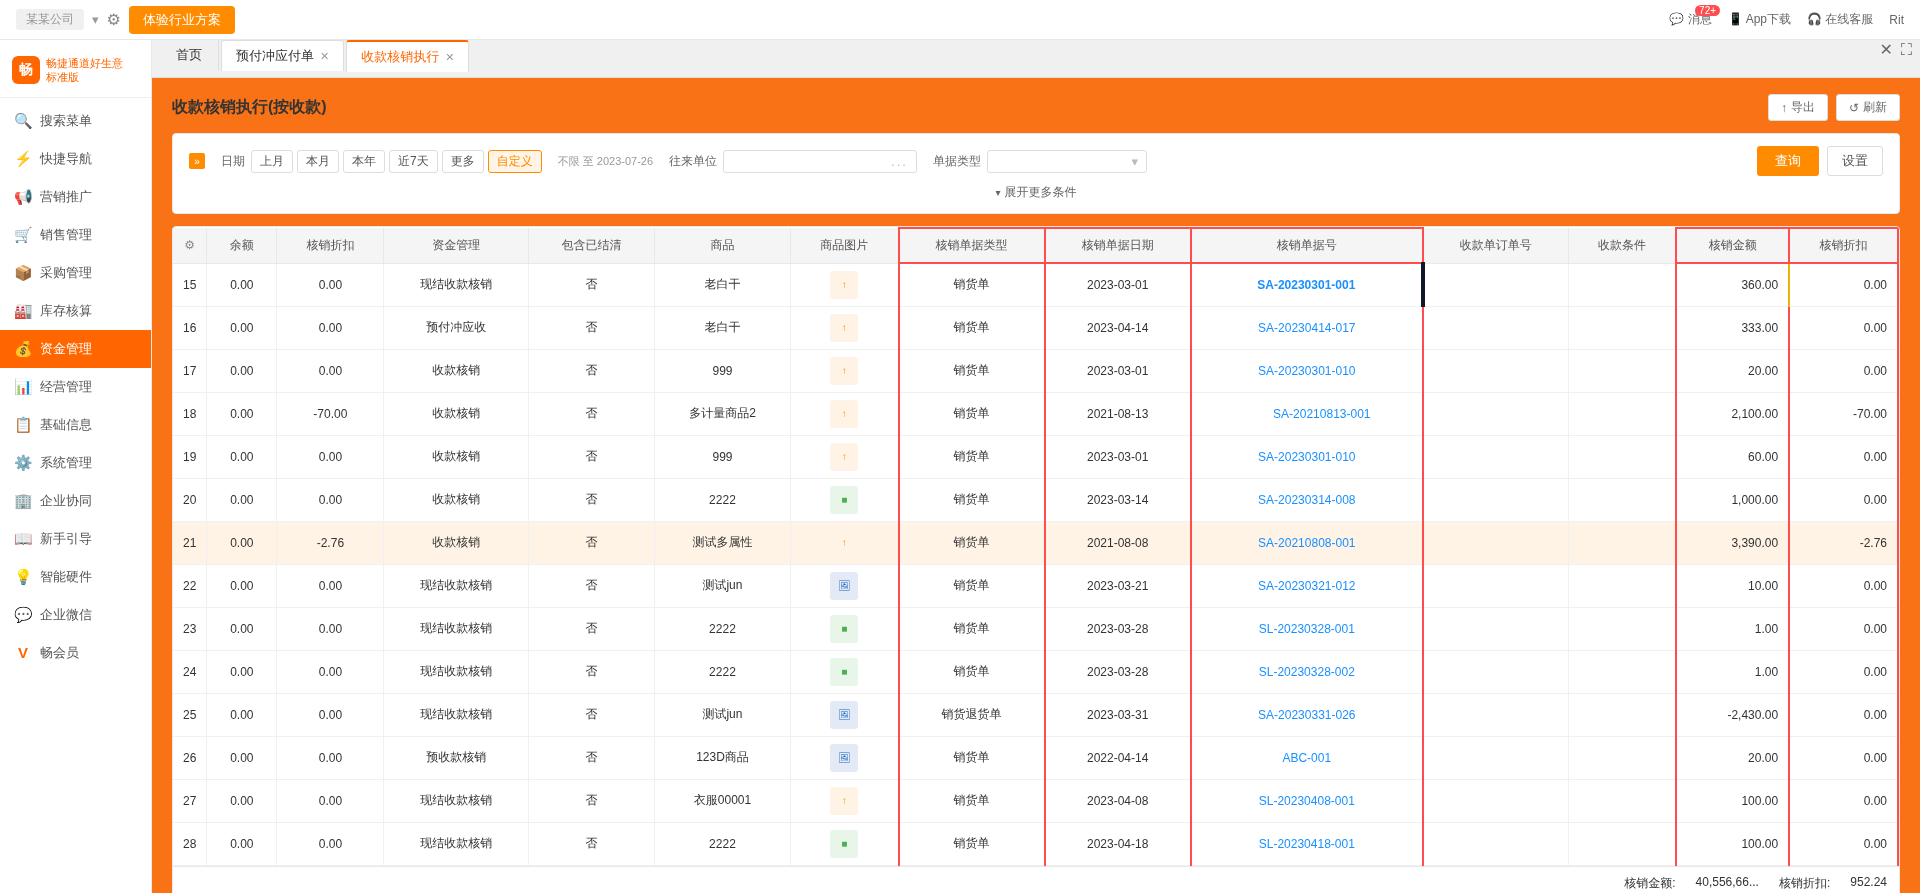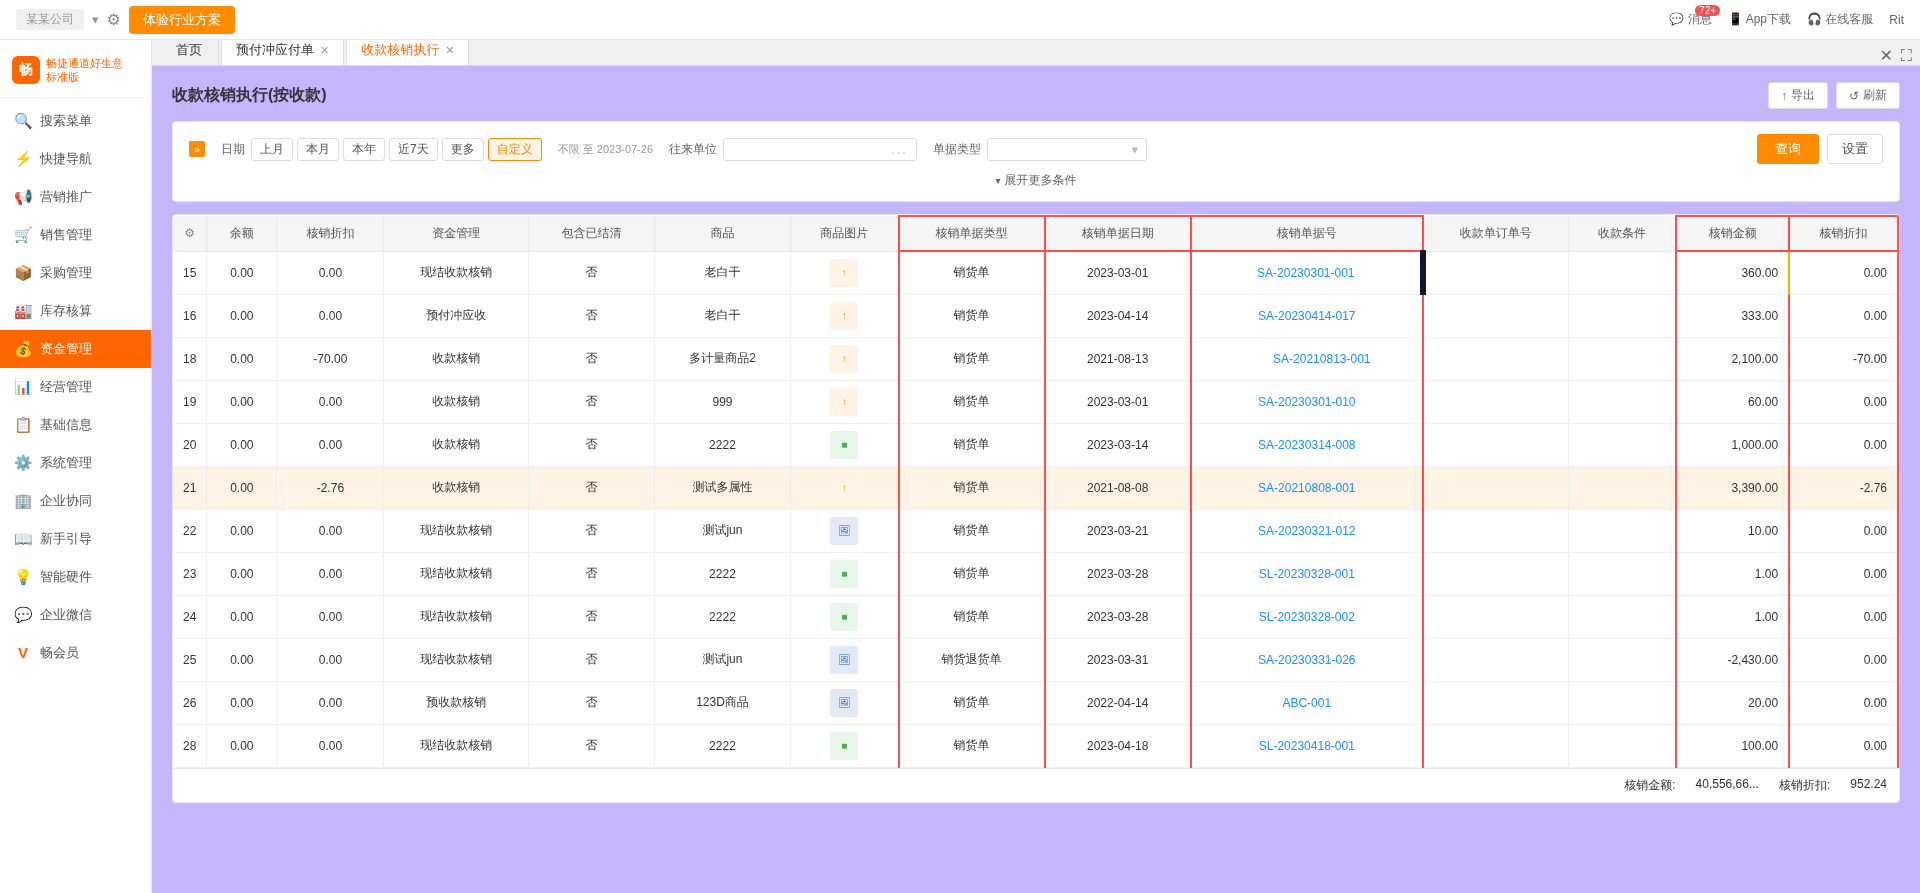--- a/index.html
+++ b/index.html
@@ -43,38 +43,38 @@
       padding: 10px 14px; cursor: pointer; color: #555; font-size: 13px;
     }
     .sidebar-item.active { background: #ff6600; color: #fff; border-radius: 0; }
     .sidebar-icon { font-size: 15px; width: 18px; text-align: center; }
 
     
     .content-area { flex: 1; display: flex; flex-direction: column; overflow: hidden; }
 
     
     .tab-bar {
-      display: flex; align-items: flex-end;
+      display: flex; align-items: flex-start;
       background: #f0f0f0; border-bottom: 1px solid #ddd;
-      height: 26px; padding: 0 8px; gap: 2px;
+      height: 38px; padding: 0 8px; gap: 2px;
       flex-shrink: 0;
     }
     .tab-home { padding: 6px 16px; color: #333; cursor: pointer; font-size: 13px; border-right: 1px solid #ddd; }
     .tab-item {
       display: flex; align-items: center; gap: 6px;
       padding: 6px 14px; background: #fff; border-radius: 3px 3px 0 0;
       cursor: pointer; font-size: 13px; color: #333; border: 1px solid #ddd; border-bottom: none;
     }
     .tab-item.active { background: #fff; color: #ff6600; border-top: 2px solid #ff6600; }
     .tab-close { font-size: 11px; color: #999; cursor: pointer; }
     .tab-bar-right { margin-left: auto; display: flex; align-items: center; gap: 8px; }
     .tab-bar-btn { background: none; border: none; cursor: pointer; color: #666; font-size: 16px; }
 
     
-    .page-content { flex: 1; overflow: auto; padding: 16px 20px; background: #c4b5fd; }
+    .page-content { flex: 1; overflow: auto; padding: 16px 20px; background: #f97316; }
 
     
     .page-header { display: flex; align-items: center; justify-content: space-between; margin-bottom: 12px; }
     .page-title { font-size: 16px; font-weight: bold; color: #333; }
     .page-actions { display: flex; gap: 8px; }
     .btn-export { background: #fff; border: 1px solid #ddd; padding: 4px 12px; border-radius: 3px; cursor: pointer; font-size: 12px; color: #666; display: flex; align-items: center; gap: 4px; }
     .btn-refresh { background: #fff; border: 1px solid #ddd; padding: 4px 12px; border-radius: 3px; cursor: pointer; font-size: 12px; color: #666; display: flex; align-items: center; gap: 4px; }
 
     
     .filter-area {
@@ -341,40 +341,56 @@
             <tr>
     <td>15</td>
     <td>0.00</td>
     <td class="">0.00</td>
     <td>现结收款核销</td>
     <td>否</td>
     <td>老白干</td>
     <td><span class="img-thumb img-thumb-orange">↑</span></td>
     <td style="border-left: 2px solid #ff4d4f; border-right: 2px solid #ff4d4f;">销货单</td>
     <td style="border-left: 2px solid #ff4d4f; border-right: 2px solid #ff4d4f;">2023-03-01</td>
-    <td style="border-left: 2px solid #ff4d4f; border-right: 6px solid #0f172a;"><a class="text-link">SA-20230301-001</a></td>
+    <td style="border-left: 2px solid #ff4d4f; border-right: 4px solid #0f172a; font-weight: bold;"><a class="text-link">SA-20230301-001</a></td>
     <td></td>
     <td></td>
     <td class="" style="text-align:right; border-left: 2px solid #ff4d4f; border-right: 2px solid #eab308;">360.00</td>
     <td class="" style="text-align:right; border-left: 2px solid #ff4d4f; border-right: 2px solid #ff4d4f;">0.00</td>
   </tr>
                 <tr>
     <td>16</td>
     <td>0.00</td>
     <td class="">0.00</td>
     <td>预付冲应收</td>
     <td>否</td>
     <td>老白干</td>
     <td><span class="img-thumb img-thumb-orange">↑</span></td>
     <td style="border-left: 2px solid #ff4d4f; border-right: 2px solid #ff4d4f;">销货单</td>
     <td style="border-left: 2px solid #ff4d4f; border-right: 2px solid #ff4d4f;">2023-04-14</td>
     <td style="border-left: 2px solid #ff4d4f; border-right: 2px solid #ff4d4f;"><a class="text-link">SA-20230414-017</a></td>
     <td></td>
     <td></td>
     <td class="" style="text-align:right; border-left: 2px solid #ff4d4f; border-right: 2px solid #ff4d4f;">333.00</td>
+    <td class="" style="text-align:right; border-left: 2px solid #ff4d4f; border-right: 2px solid #ff4d4f;">0.00</td>
+  </tr>
+                <tr>
+    <td>17</td>
+    <td>0.00</td>
+    <td class="">0.00</td>
+    <td>收款核销</td>
+    <td>否</td>
+    <td>999</td>
+    <td><span class="img-thumb img-thumb-orange">↑</span></td>
+    <td style="border-left: 2px solid #ff4d4f; border-right: 2px solid #ff4d4f;">销货单</td>
+    <td style="border-left: 2px solid #ff4d4f; border-right: 2px solid #ff4d4f;">2023-03-01</td>
+    <td style="border-left: 2px solid #ff4d4f; border-right: 2px solid #ff4d4f;"><a class="text-link">SA-20230301-010</a></td>
+    <td></td>
+    <td></td>
+    <td class="" style="text-align:right; border-left: 2px solid #ff4d4f; border-right: 2px solid #ff4d4f;">20.00</td>
     <td class="" style="text-align:right; border-left: 2px solid #ff4d4f; border-right: 2px solid #ff4d4f;">0.00</td>
   </tr>
                 <tr>
     <td>18</td>
     <td>0.00</td>
     <td class="text-red">-70.00</td>
     <td>收款核销</td>
     <td>否</td>
     <td>多计量商品2</td>
     <td><span class="img-thumb img-thumb-orange">↑</span></td>
@@ -505,20 +521,36 @@
     <td>预收款核销</td>
     <td>否</td>
     <td>123D商品</td>
     <td><span class="img-thumb img-thumb-photo">🖼</span></td>
     <td style="border-left: 2px solid #ff4d4f; border-right: 2px solid #ff4d4f;">销货单</td>
     <td style="border-left: 2px solid #ff4d4f; border-right: 2px solid #ff4d4f;">2022-04-14</td>
     <td style="border-left: 2px solid #ff4d4f; border-right: 2px solid #ff4d4f;"><a class="text-link">ABC-001</a></td>
     <td></td>
     <td></td>
     <td class="" style="text-align:right; border-left: 2px solid #ff4d4f; border-right: 2px solid #ff4d4f;">20.00</td>
+    <td class="" style="text-align:right; border-left: 2px solid #ff4d4f; border-right: 2px solid #ff4d4f;">0.00</td>
+  </tr>
+                <tr>
+    <td>27</td>
+    <td>0.00</td>
+    <td class="">0.00</td>
+    <td>现结收款核销</td>
+    <td>否</td>
+    <td>衣服00001</td>
+    <td><span class="img-thumb img-thumb-orange">↑</span></td>
+    <td style="border-left: 2px solid #ff4d4f; border-right: 2px solid #ff4d4f;">销货单</td>
+    <td style="border-left: 2px solid #ff4d4f; border-right: 2px solid #ff4d4f;">2023-04-08</td>
+    <td style="border-left: 2px solid #ff4d4f; border-right: 2px solid #ff4d4f;"><a class="text-link">SL-20230408-001</a></td>
+    <td></td>
+    <td></td>
+    <td class="" style="text-align:right; border-left: 2px solid #ff4d4f; border-right: 2px solid #ff4d4f;">100.00</td>
     <td class="" style="text-align:right; border-left: 2px solid #ff4d4f; border-right: 2px solid #ff4d4f;">0.00</td>
   </tr>
                 <tr>
     <td>28</td>
     <td>0.00</td>
     <td class="">0.00</td>
     <td>现结收款核销</td>
     <td>否</td>
     <td>2222</td>
     <td><span class="img-thumb img-thumb-green">■</span></td>

